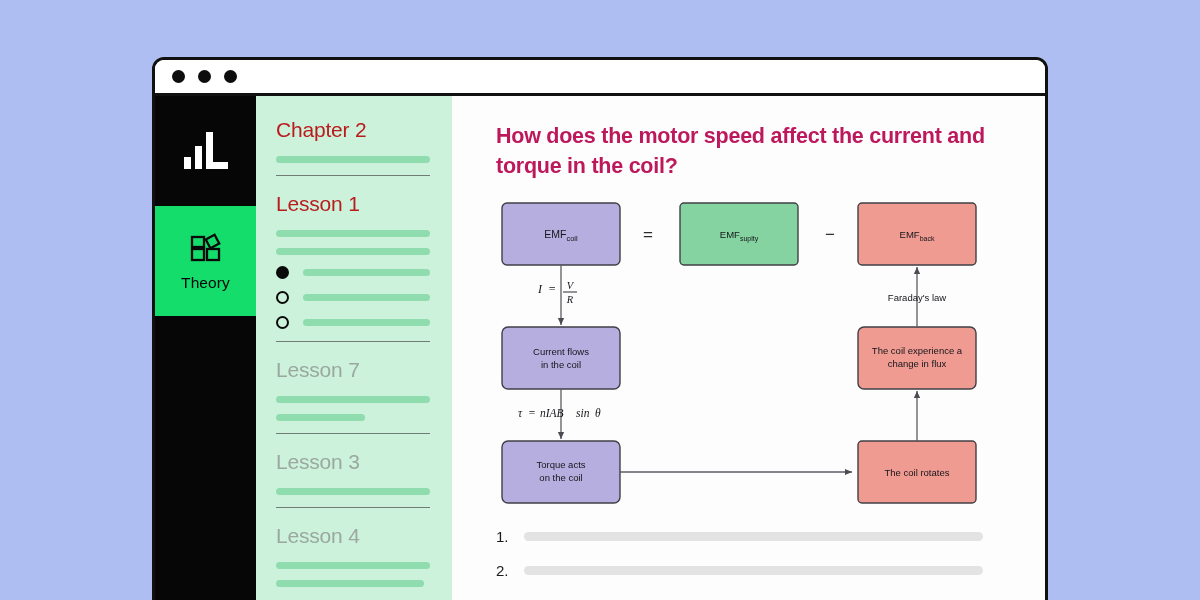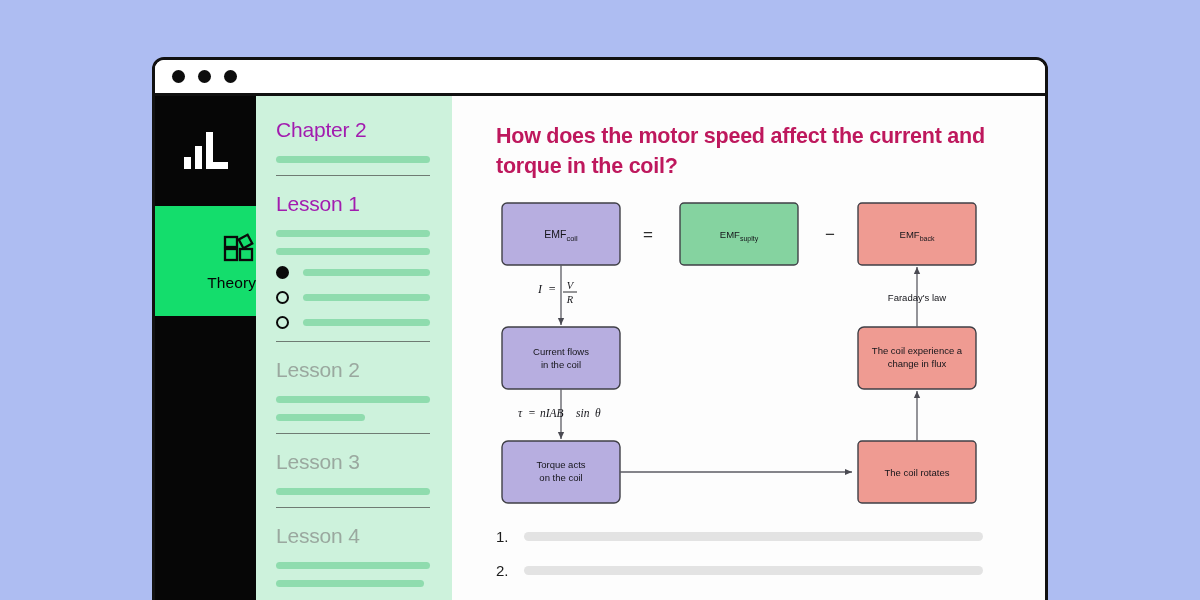--- a/index.html
+++ b/index.html
@@ -70,21 +70,21 @@
     display: flex;
     align-items: center;
     justify-content: center;
   }
 
   .rail-item {
     height: 110px;
     flex: 0 0 110px;
     display: flex;
     flex-direction: column;
-    align-items: flex-end;
+    align-items: center;
     justify-content: center;
     gap: 9px;
     color: #ffffff;
     cursor: pointer;
   }
   .rail-item.active {
     background: #14dd6c;
     color: #050505;
   }
   .rail-label {
@@ -97,21 +97,21 @@
   #lesson-panel {
     width: 196px;
     flex: 0 0 196px;
     background: #cdf2dc;
     padding: 22px 22px 0 20px;
     overflow: hidden;
   }
 
   .panel-heading {
     font-size: 21px;
-    color: #a21caf;
+    color: #b91c1c;
     letter-spacing: -0.2px;
     margin-bottom: 14px;
   }
   .panel-heading.muted { color: #9aa89f; }
 
   .skel {
     height: 7px;
     border-radius: 4px;
     background: #8fdcae;
     margin-bottom: 11px;
@@ -274,21 +274,21 @@
         <span class="bullet"></span>
         <span class="skel w90"></span>
       </div>
       <div class="bullet-row">
         <span class="bullet"></span>
         <span class="skel w90"></span>
       </div>
 
       <div class="panel-rule"></div>
 
-      <div class="panel-heading muted">Lesson 2</div>
+      <div class="panel-heading muted">Lesson 7</div>
       <div class="skel w100"></div>
       <div class="skel w58"></div>
 
       <div class="panel-rule"></div>
 
       <div class="panel-heading muted">Lesson 3</div>
       <div class="skel w100"></div>
 
       <div class="panel-rule"></div>
 

